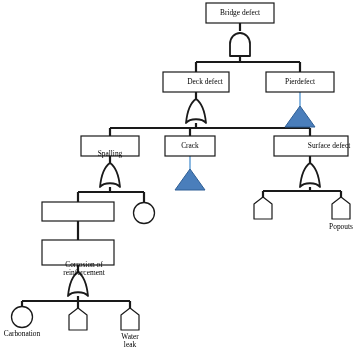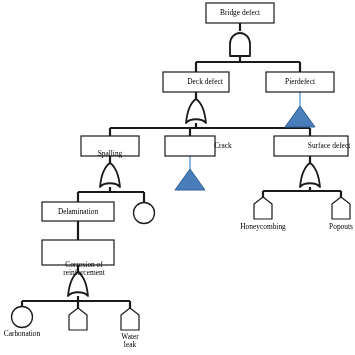--- a/index.html
+++ b/index.html
@@ -144,33 +144,31 @@
   </svg>
 
   <div class="node-label box-label" style="left:206px; top:3px; width:68px; height:20px;">Bridge defect</div>
 
   <div class="node-label box-label" style="left:163px; top:72px; width:84px; height:20px;">Deck defect</div>
 
   <div class="node-label box-label" style="left:266px; top:72px; width:68px; height:20px;">Pierdefect</div>
 
   <div class="node-label box-label" style="left:81px; top:136px; width:58px; height:35px;">Spalling</div>
 
-  <div class="node-label box-label" style="left:165px; top:136px; width:50px; height:20px;margin-left:33px;">Crack</div>
+  <div class="node-label box-label" style="left:165px; top:136px; width:50px; height:20px;">Crack</div>
 
   <div class="node-label box-label" style="left:292px; top:136px; width:74px; height:20px;text-align:center;">Surface defect</div>
 
-  <div class="node-label box-label" style="left:42px; top:202px; width:72px; height:19px;">Delamination</div>
 
   <div class="node-label box-label" style="left:42px; top:256px; width:84px; height:25px;">Corrosion of
 reinforcement</div>
 
 
   <div class="node-label basic-label" style="left:-8px; top:330px; width:60px;">Carbonation</div>
 
 
   <div class="node-label basic-label" style="left:106px; top:333px; width:48px;">Water
 leak</div>
 
-  <div class="node-label basic-label" style="left:221px; top:223px; width:84px;">Honeycombing</div>
 
   <div class="node-label basic-label" style="left:311px; top:223px; width:60px;">Popouts</div>
 
 </div>
 
 </body></html>

